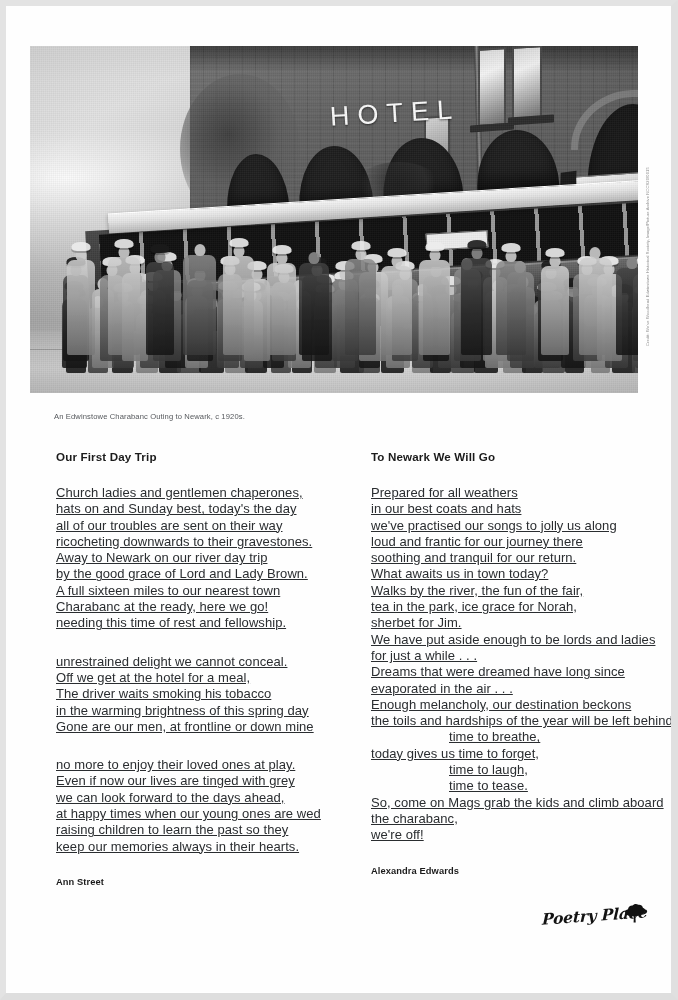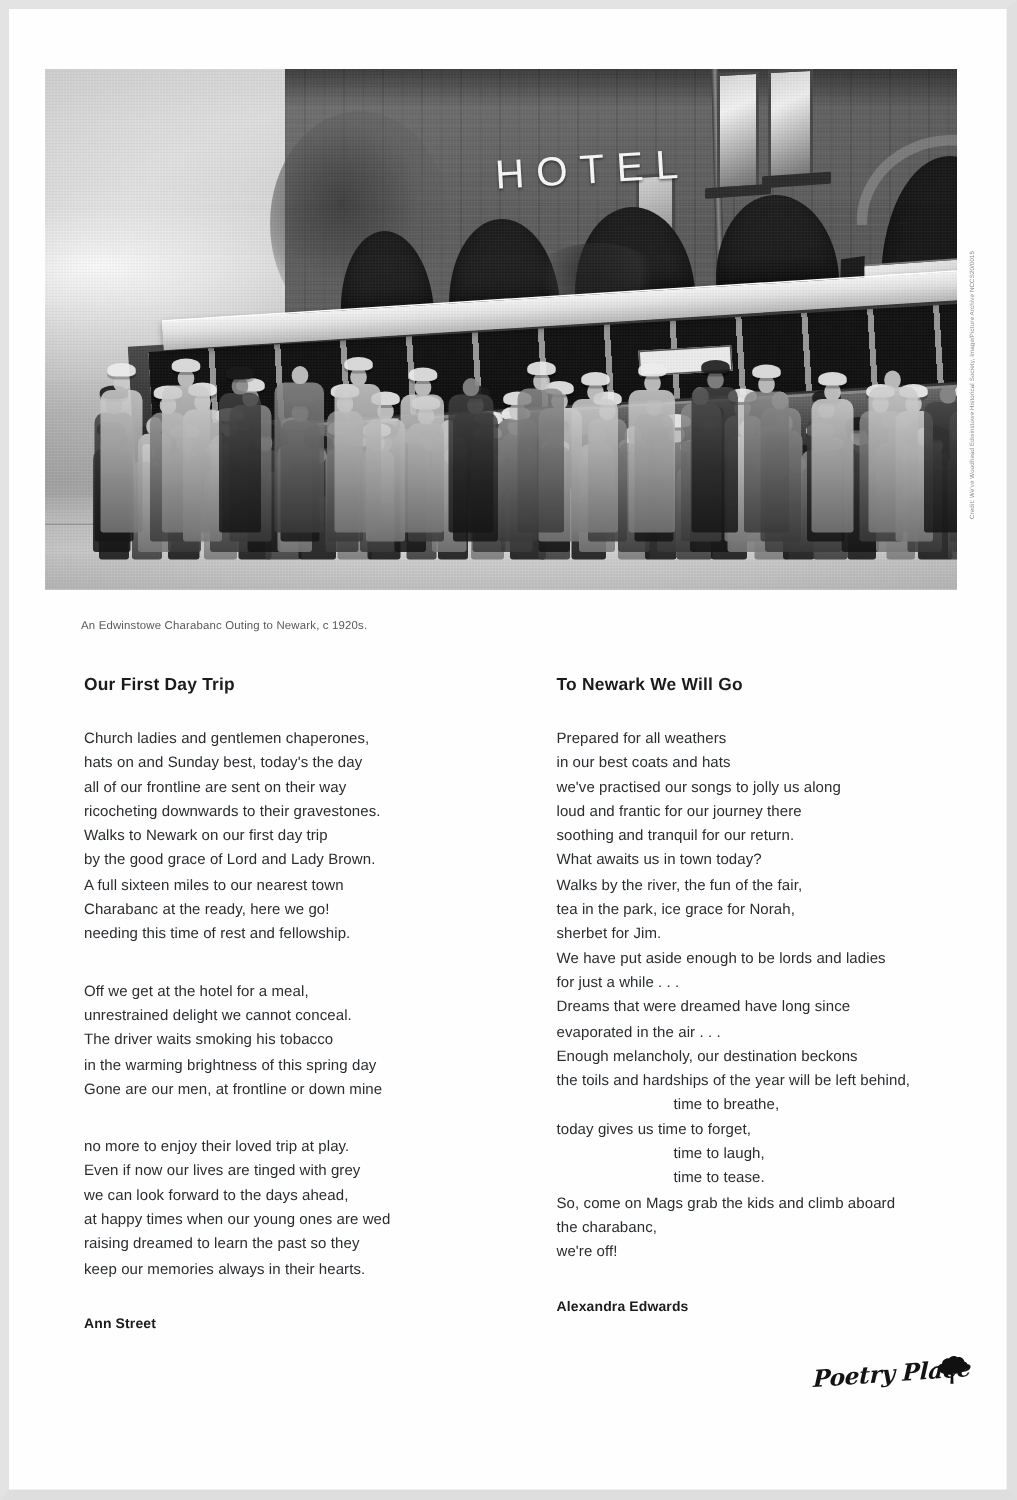--- a/index.html
+++ b/index.html
@@ -295,25 +295,26 @@
     font-size: 11.6px;
     font-weight: bold;
     color: #1b1b1b;
     letter-spacing: .15px;
     margin: 0 0 22px 0;
   }
   .stanza {
     margin: 0 0 22px 0;
   }
   .line {
-    font-size: 10px;
+    font-size: 13px;
     line-height: 16.3px;
     color: #2a2d30;
     letter-spacing: .06px;
     white-space: pre;
+    text-decoration: underline;
   }
   .line.indent { padding-left: 78px; }
   .byline {
     font-size: 9.3px;
     font-weight: bold;
     color: #1b1b1b;
     letter-spacing: .1px;
     margin-top: 4px;
   }
 
@@ -714,43 +715,43 @@
     <div class="caption">An Edwinstowe Charabanc Outing to Newark, c 1920s.</div>
 
     <div class="columns">
 
       <div class="col col-left">
         <div class="poem-title">Our First Day Trip</div>
 
         <div class="stanza">
           <div class="line">Church ladies and gentlemen chaperones,</div>
           <div class="line">hats on and Sunday best, today's the day</div>
-          <div class="line">all of our frontline are sent on their way</div>
+          <div class="line">all of our troubles are sent on their way</div>
           <div class="line">ricocheting downwards to their gravestones.</div>
-          <div class="line">Walks to Newark on our first day trip</div>
+          <div class="line">Away to Newark on our river day trip</div>
           <div class="line">by the good grace of Lord and Lady Brown.</div>
           <div class="line">A full sixteen miles to our nearest town</div>
           <div class="line">Charabanc at the ready, here we go!</div>
           <div class="line">needing this time of rest and fellowship.</div>
         </div>
 
         <div class="stanza">
+          <div class="line">unrestrained delight we cannot conceal.</div>
           <div class="line">Off we get at the hotel for a meal,</div>
-          <div class="line">unrestrained delight we cannot conceal.</div>
           <div class="line">The driver waits smoking his tobacco</div>
           <div class="line">in the warming brightness of this spring day</div>
           <div class="line">Gone are our men, at frontline or down mine</div>
         </div>
 
         <div class="stanza">
-          <div class="line">no more to enjoy their loved trip at play.</div>
+          <div class="line">no more to enjoy their loved ones at play.</div>
           <div class="line">Even if now our lives are tinged with grey</div>
           <div class="line">we can look forward to the days ahead,</div>
           <div class="line">at happy times when our young ones are wed</div>
-          <div class="line">raising dreamed to learn the past so they</div>
+          <div class="line">raising children to learn the past so they</div>
           <div class="line">keep our memories always in their hearts.</div>
         </div>
 
         <div class="byline">Ann Street</div>
       </div>
 
       <div class="col col-right">
         <div class="poem-title">To Newark We Will Go</div>
 
         <div class="stanza">

